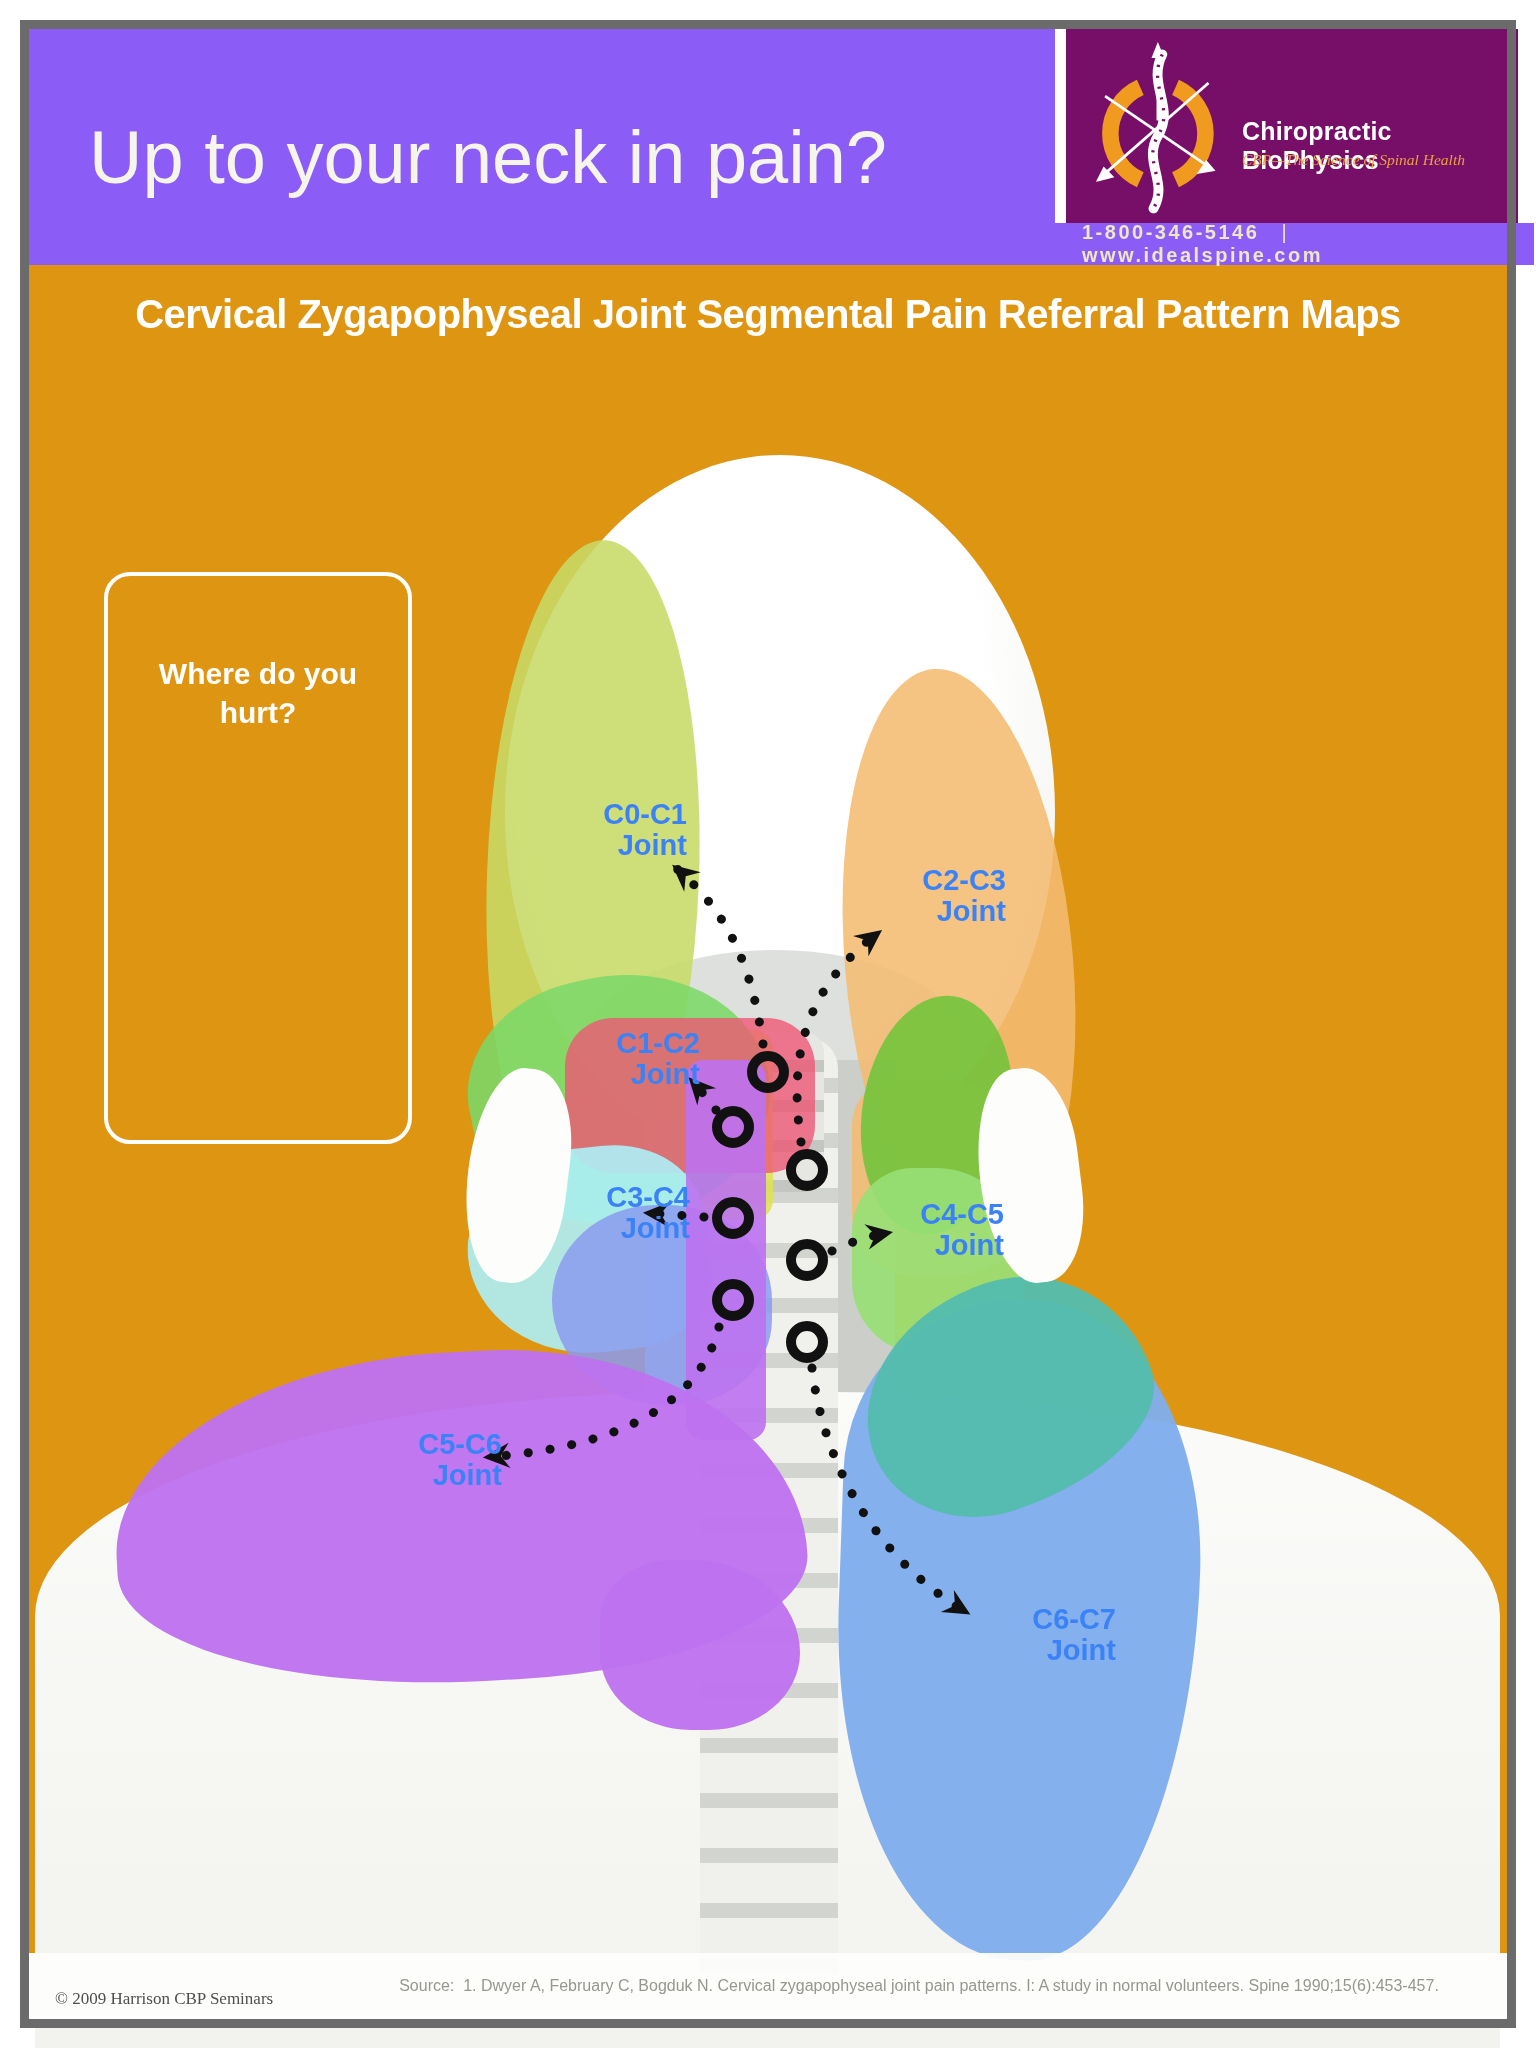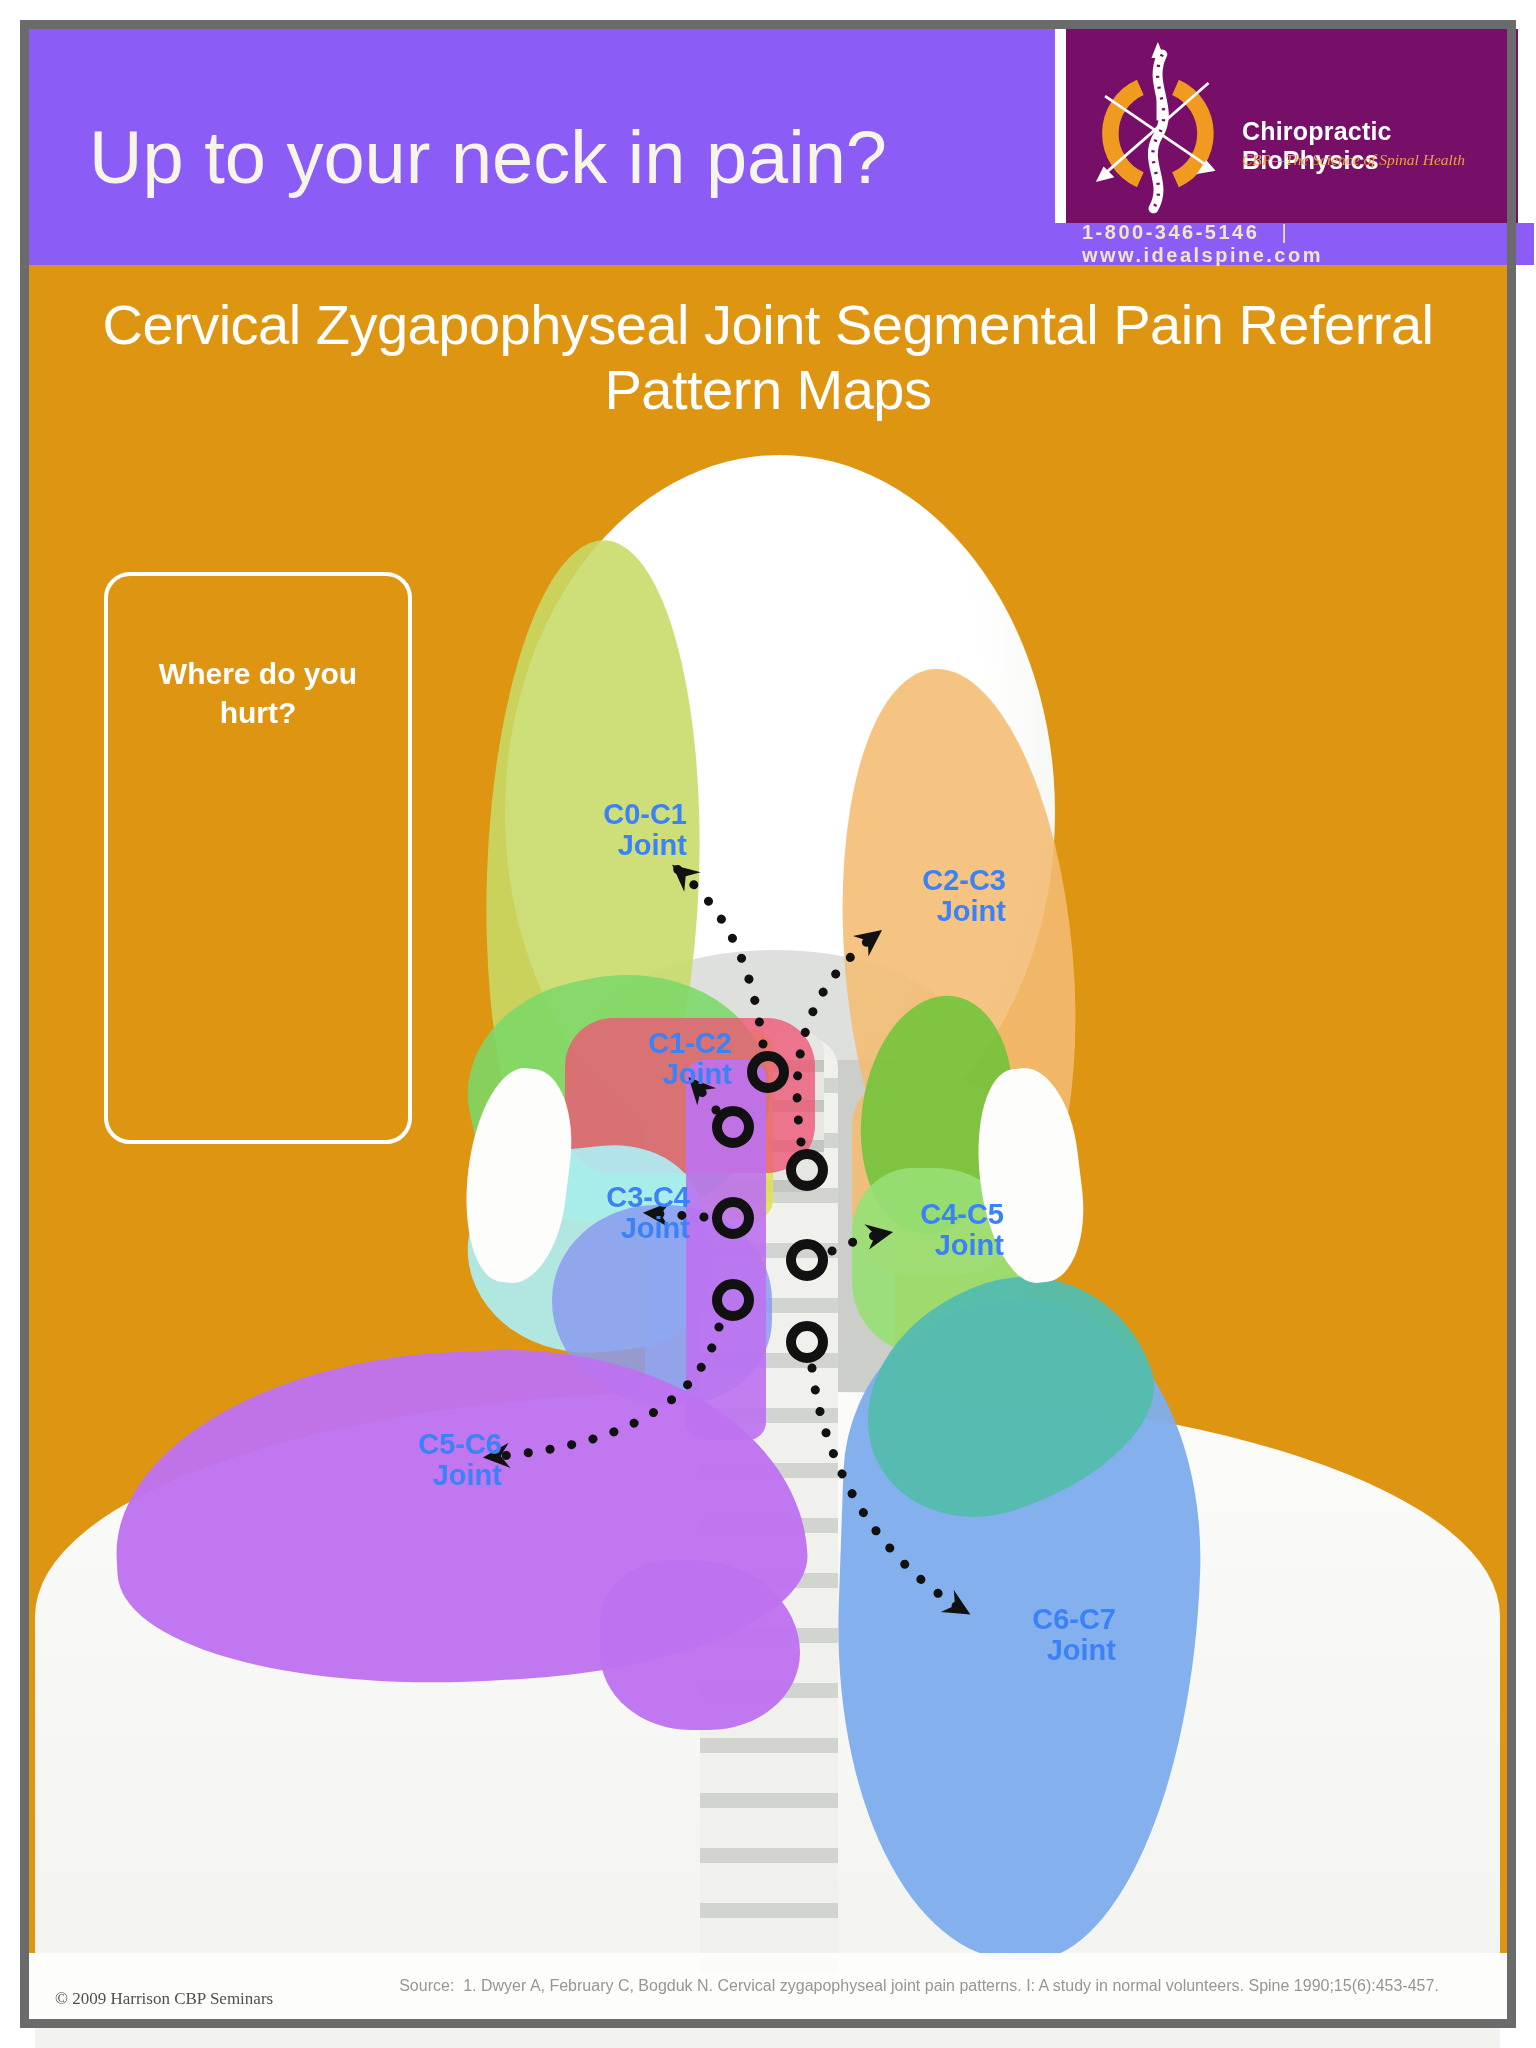--- a/index.html
+++ b/index.html
@@ -18,21 +18,21 @@
               font-size:25px;font-weight:700;letter-spacing:0.2px;}
   .brand-tagline{position:absolute;left:158px;top:112px;width:290px;color:#E8A33C;
                  font-family:"Liberation Serif",serif;font-style:italic;font-size:15.5px;}
   .contact-bar{position:absolute;left:1055px;top:223px;width:452px;height:42px;z-index:10;
                display:flex;align-items:center;justify-content:center;}
   .contact-text{color:#EFE6C6;font-size:20px;font-weight:700;letter-spacing:2.5px;}
   .contact-text .sep{margin:0 14px;font-weight:400;}
   
   .body-orange{position:absolute;left:29px;top:265px;width:1478px;height:1688px;z-index:1;}
   .subtitle{position:absolute;left:29px;top:292px;width:1478px;text-align:center;z-index:6;
-            color:#FFFFFF;font-size:56px;font-weight:400;letter-spacing:-0.5px;}
+            color:#FFFFFF;font-size:40px;font-weight:700;letter-spacing:-0.5px;}
   
   .info-box{position:absolute;left:104px;top:572px;width:308px;height:572px;z-index:12;
             border:4px solid #FFFFFF;border-radius:26px;box-sizing:border-box;
             padding:42px 20px 0 20px;text-align:center;color:#FFFFFF;
             font-size:30px;font-weight:700;line-height:1.3;}
   .info-box .p2{margin-top:36px;}
   
   .shape{position:absolute;}
   .head{left:505px;top:455px;width:550px;height:715px;border-radius:50%;z-index:2;
         background:radial-gradient(ellipse at 50% 35%,#FFFFFF 52%,#F4F4F1 80%,#E9EAE6 100%);}
@@ -145,21 +145,21 @@
   </svg>
 
   <div class="joint-label" style="left:537px;top:799px;">
     <div>C0-C1</div>
     <div>Joint</div>
   </div>
   <div class="joint-label" style="left:843px;top:865px;padding-left:13px;">
     <div>C2-C3</div>
     <div>Joint</div>
   </div>
-  <div class="joint-label" style="left:582px;top:1028px;">
+  <div class="joint-label" style="left:550px;top:1028px;">
     <div>C1-C2</div>
     <div>Joint</div>
   </div>
   <div class="joint-label" style="left:540px;top:1182px;">
     <div>C3-C4</div>
     <div>Joint</div>
   </div>
   <div class="joint-label" style="left:854px;top:1199px;">
     <div>C4-C5</div>
     <div>Joint</div>

